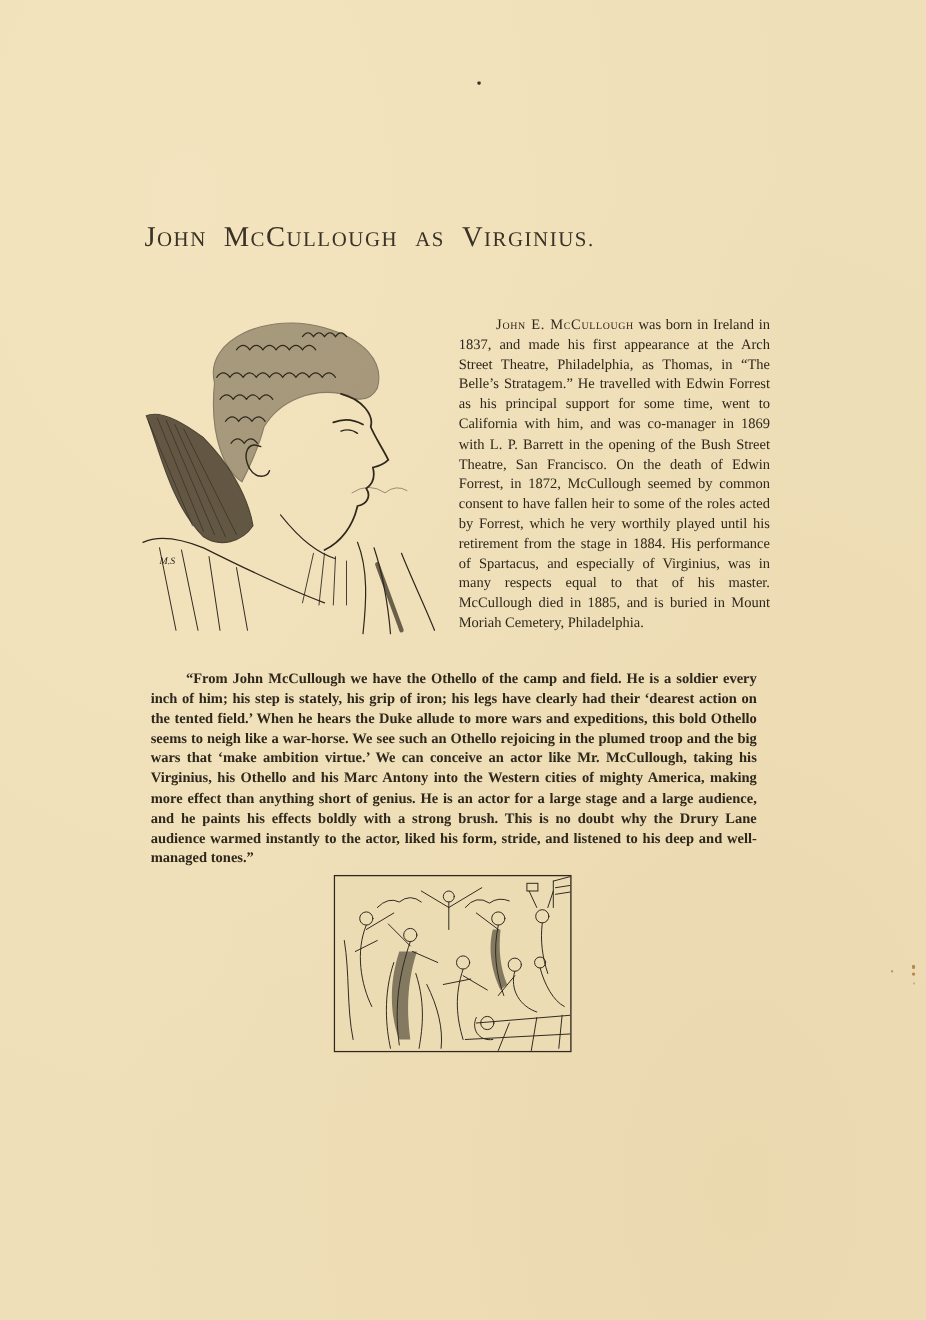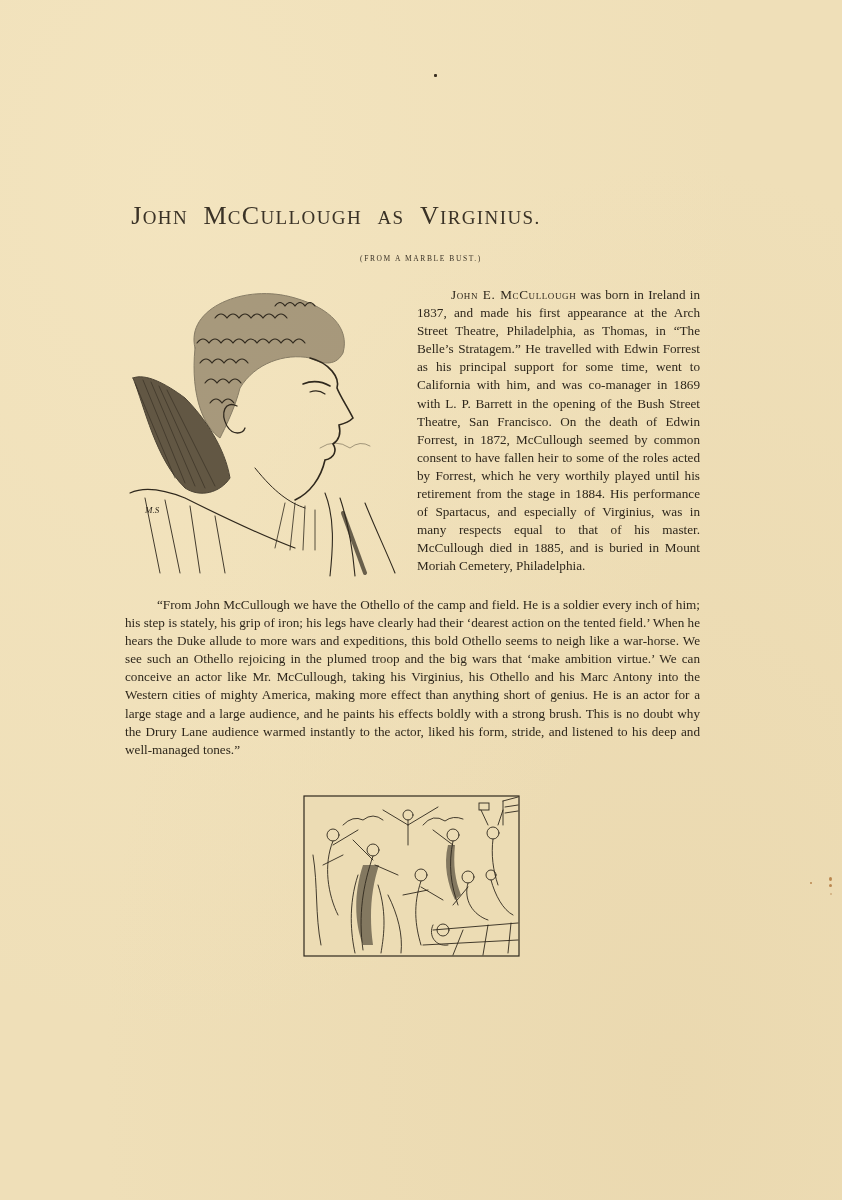--- a/index.html
+++ b/index.html
@@ -31,39 +31,38 @@
   }
   .bio p { margin: 0; text-indent: 34px; }
   .bio .sc { font-size: 10.5px; letter-spacing: 0.6px; }
   .lead {
     position: absolute; left: 158px; top: 578px; font-size: 13.2px; color: #2e271c;
   }
   .quote {
     position: absolute; left: 125px; top: 596px; width: 575px;
     font-size: 13.2px; line-height: 18.1px; text-align: justify; color: #2e271c;
   }
-  .quote p { margin: 0; text-indent: 32px; }
+  .quote p { margin: 12px; text-indent: 32px; font-weight: bold; }
   .scene { position: absolute; left: 303px; top: 795px; width: 217px; height: 162px; }
   .foxing span { position: absolute; background: #a8692e; border-radius: 50%; opacity: 0.75; }
 </style>
 </head>
 <body>
 
 <div class="page">
 
   <div class="dot"></div>
 
   <h1 class="title" style="margin:0;">
     <span>J</span><span class="sc">OHN</span>
     &nbsp;<span>M</span><span class="sc">C</span><span>C</span><span class="sc">ULLOUGH</span>
     &nbsp;<span class="sc">AS</span>
     &nbsp;<span>V</span><span class="sc">IRGINIUS.</span>
   </h1>
 
-  <div class="subtitle">(FROM A MARBLE BUST.)</div>
 
   <svg class="portrait" viewBox="0 0 283 290" xmlns="http://www.w3.org/2000/svg">
     <g fill="none" stroke="#2f281d" stroke-linecap="round">
 
       <path d="M8 90 C 20 120, 30 170, 60 200 C 75 210, 95 205, 105 190 C 100 160, 80 130, 60 110 C 40 95, 20 85, 8 90 Z" fill="#4a3f2f" stroke="#2f281d" opacity="0.85"></path>
       <path d="M10 95 L 50 190 M18 92 L 60 195 M26 94 L 70 198 M34 98 L 80 200 M42 102 L 90 198" stroke-width="0.8" opacity="0.7"></path>
 
       <path d="M70 60 C 60 20, 120 -5, 170 10 C 205 20, 225 40, 218 65 C 210 80, 195 75, 185 70 C 160 65, 130 75, 115 100 C 110 120, 100 140, 95 150 C 80 140, 65 110, 70 60 Z" fill="#6b5d47" opacity="0.55"></path>
       <g stroke-width="1.1">
         <path d="M72 55 q6 -8 12 0 q6 -8 12 0 q6 -8 12 0 q6 -8 12 0 q6 -8 12 0 q6 -8 12 0 q6 -8 12 0 q6 -8 12 0 q6 -8 12 0"></path>

